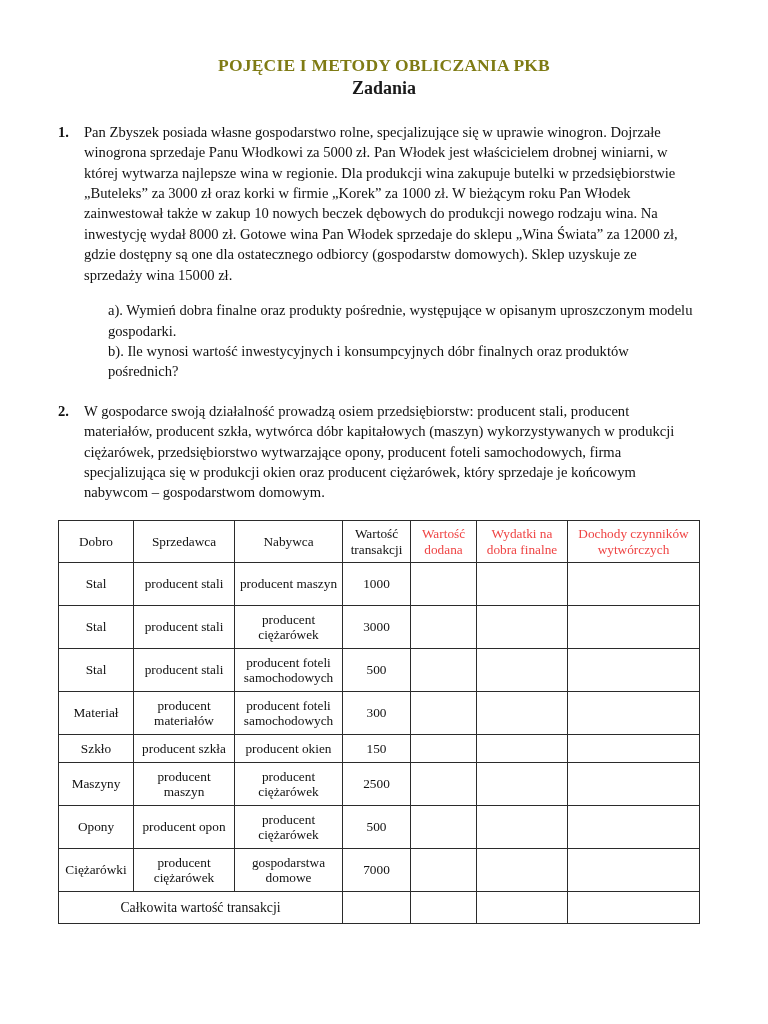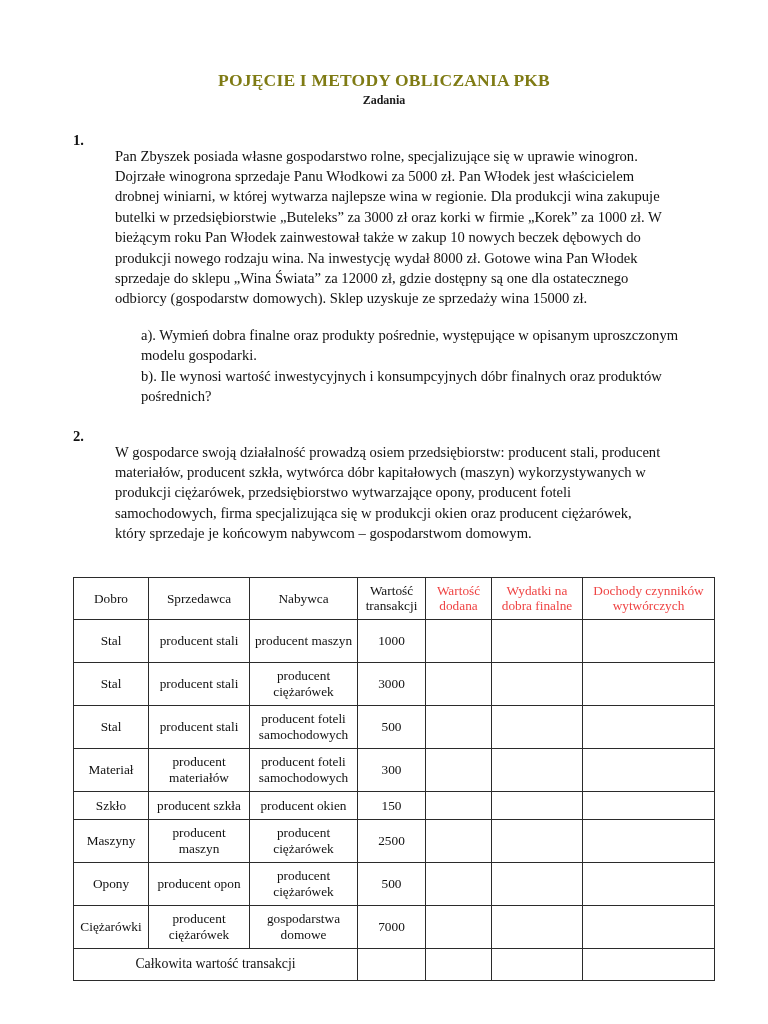--- a/index.html
+++ b/index.html
@@ -12,39 +12,39 @@
     height: 1024px;
     font-family: "Liberation Serif", "DejaVu Serif", serif;
     color: #111111;
     position: relative;
     overflow: hidden;
   }
   .page {
     width: 768px;
     height: 1024px;
     box-sizing: border-box;
-    padding: 16px;
+    padding: 1px;
     position: relative;
   }
 
   
   .title-block {
     padding-top: 54px;
     text-align: center;
   }
   .doc-title {
     font-size: 17.5px;
     font-weight: bold;
     color: #7f7b14;
     letter-spacing: 0.2px;
     line-height: 1.15;
     margin: 0;
   }
   .doc-subtitle {
-    font-size: 12px;
+    font-size: 18px;
     font-weight: bold;
     color: #1a1a1a;
     line-height: 1.2;
     margin: 3px 0 0 0;
   }
 
   
   .content {
     margin-top: 22px;
     padding-left: 57px;
@@ -62,25 +62,25 @@
     flex: 0 0 26px;
     line-height: 1.40;
   }
   .q-body {
     flex: 1 1 auto;
   }
   .q-text {
     font-size: 14.6px;
     line-height: 1.40;
     text-align: left;
-    margin: 16px;
+    margin: 0;
   }
   .sub-list {
     margin-top: 15px;
-    margin-left: 42px;
+    margin-left: 24px;
     padding-right: 2px;
   }
   .sub-item {
     font-size: 14.6px;
     line-height: 1.40;
     margin: 0;
   }
   .gap-q2 {
     height: 19px;
   }

